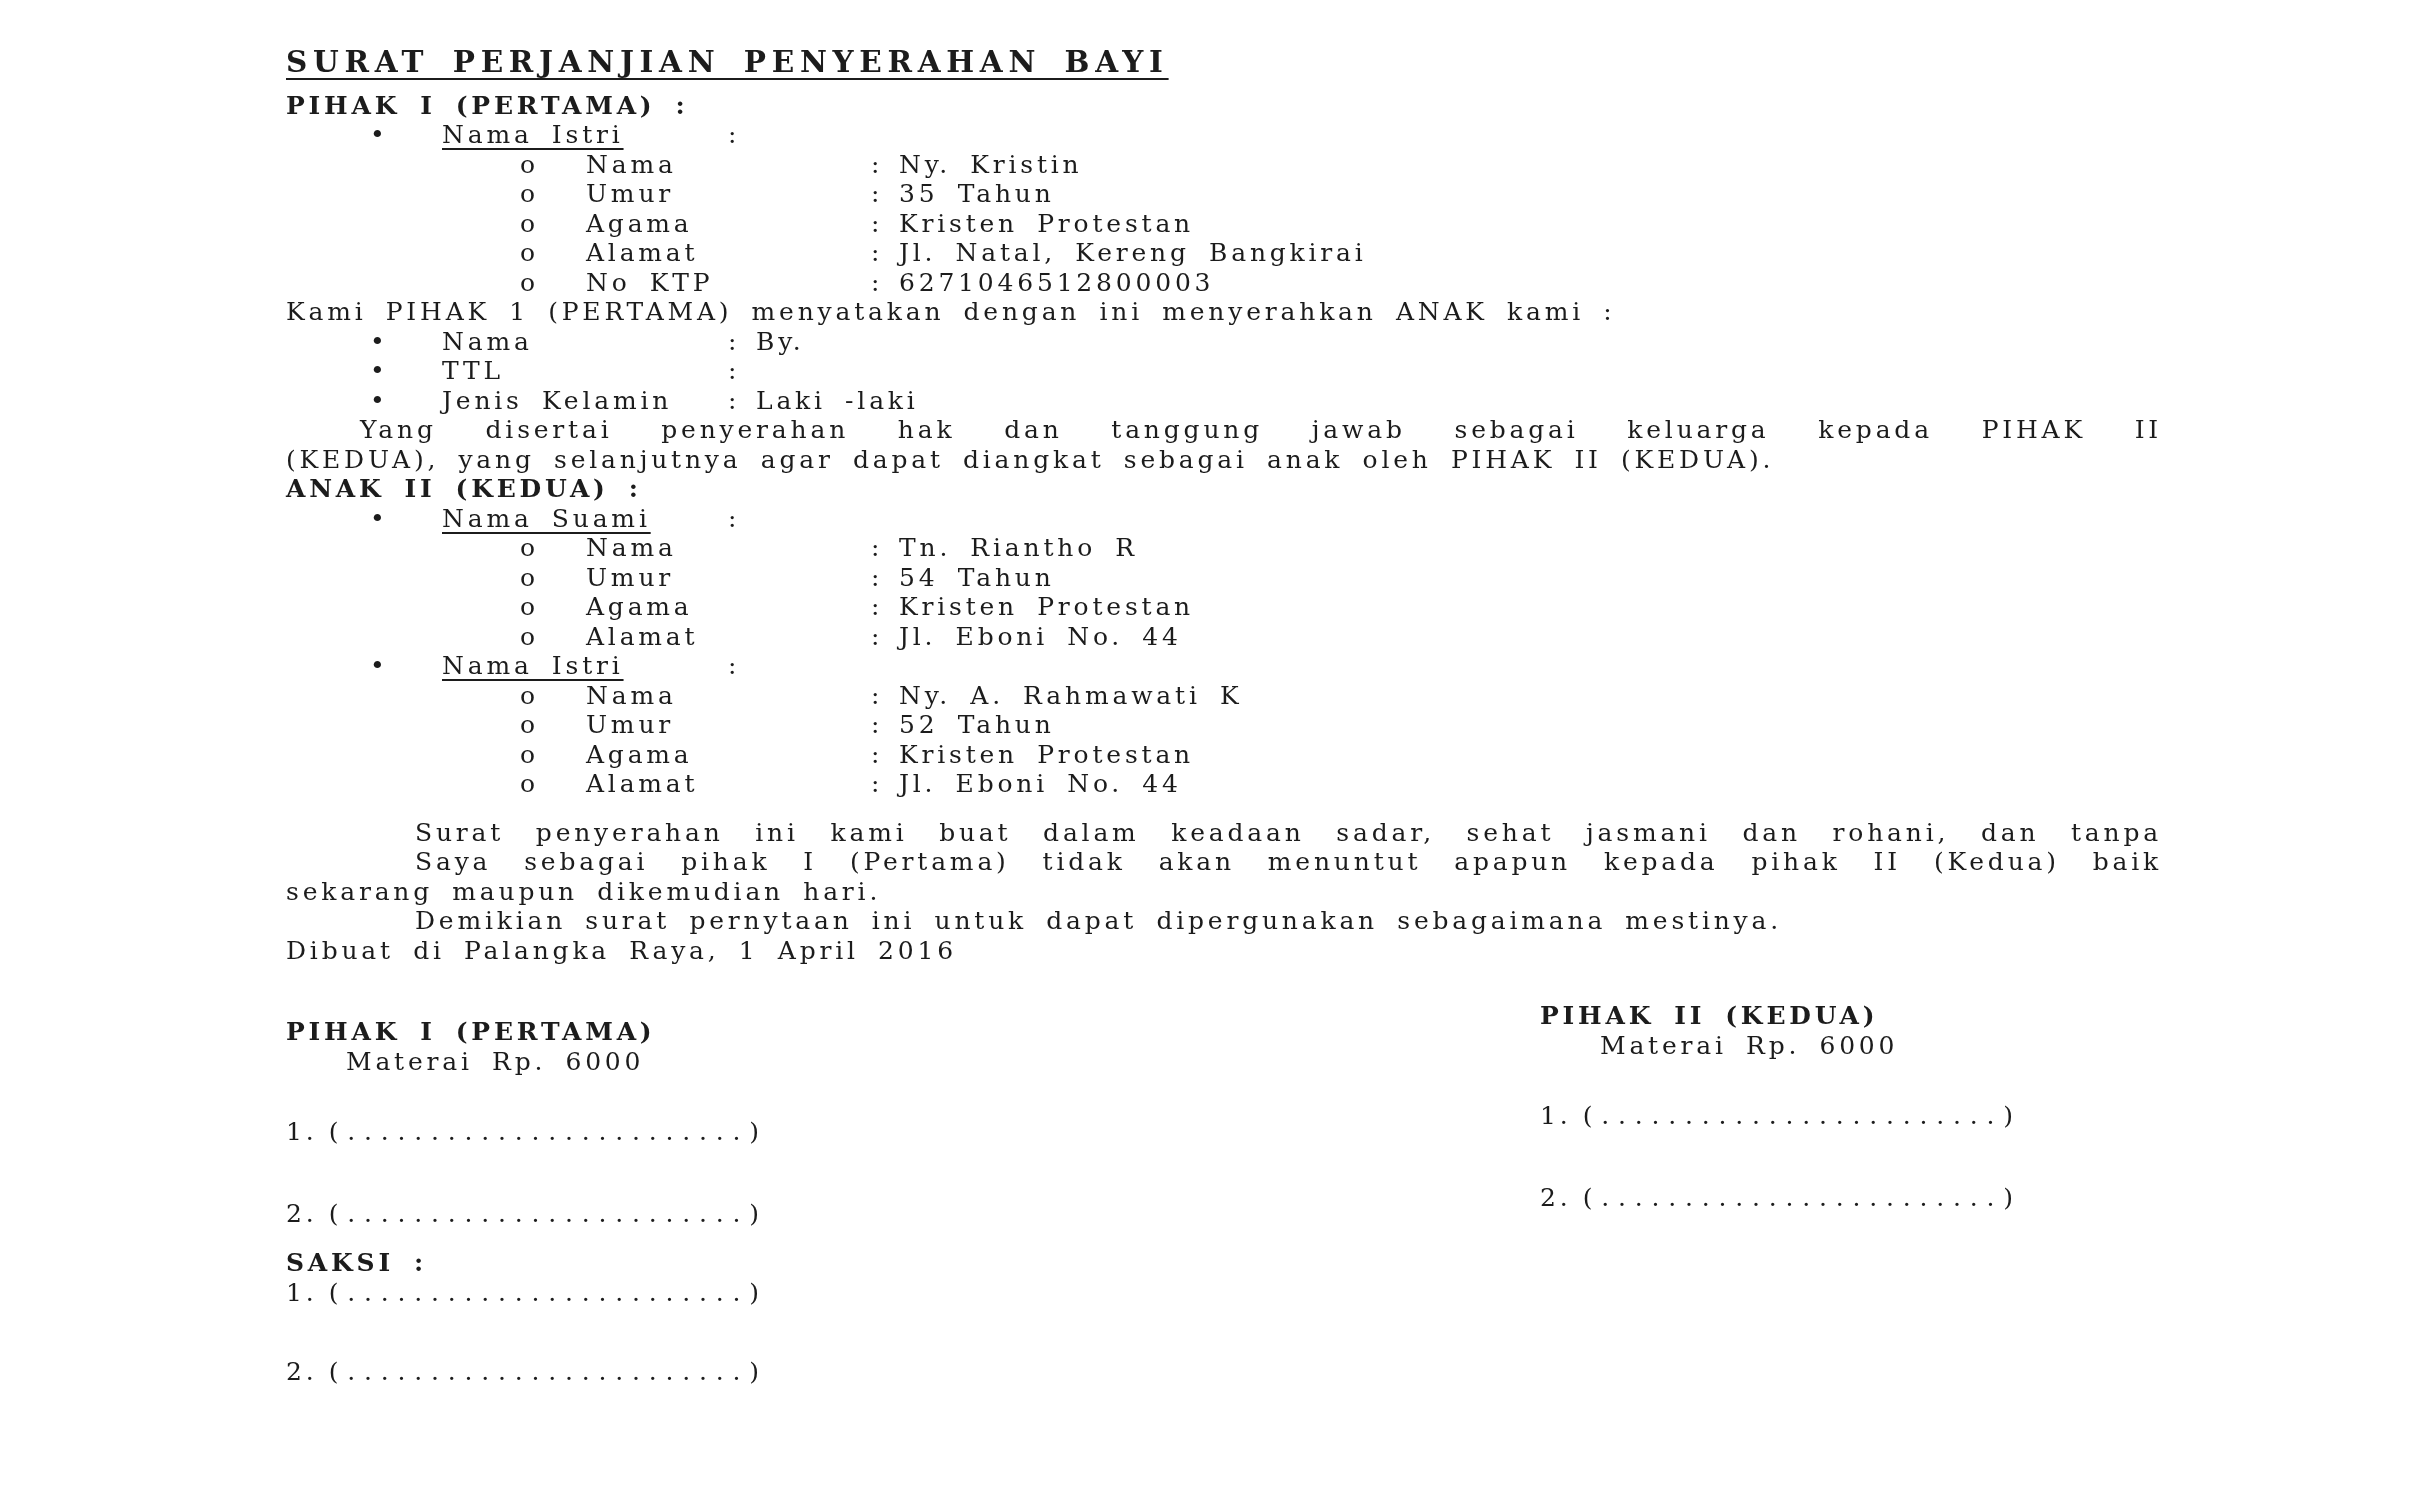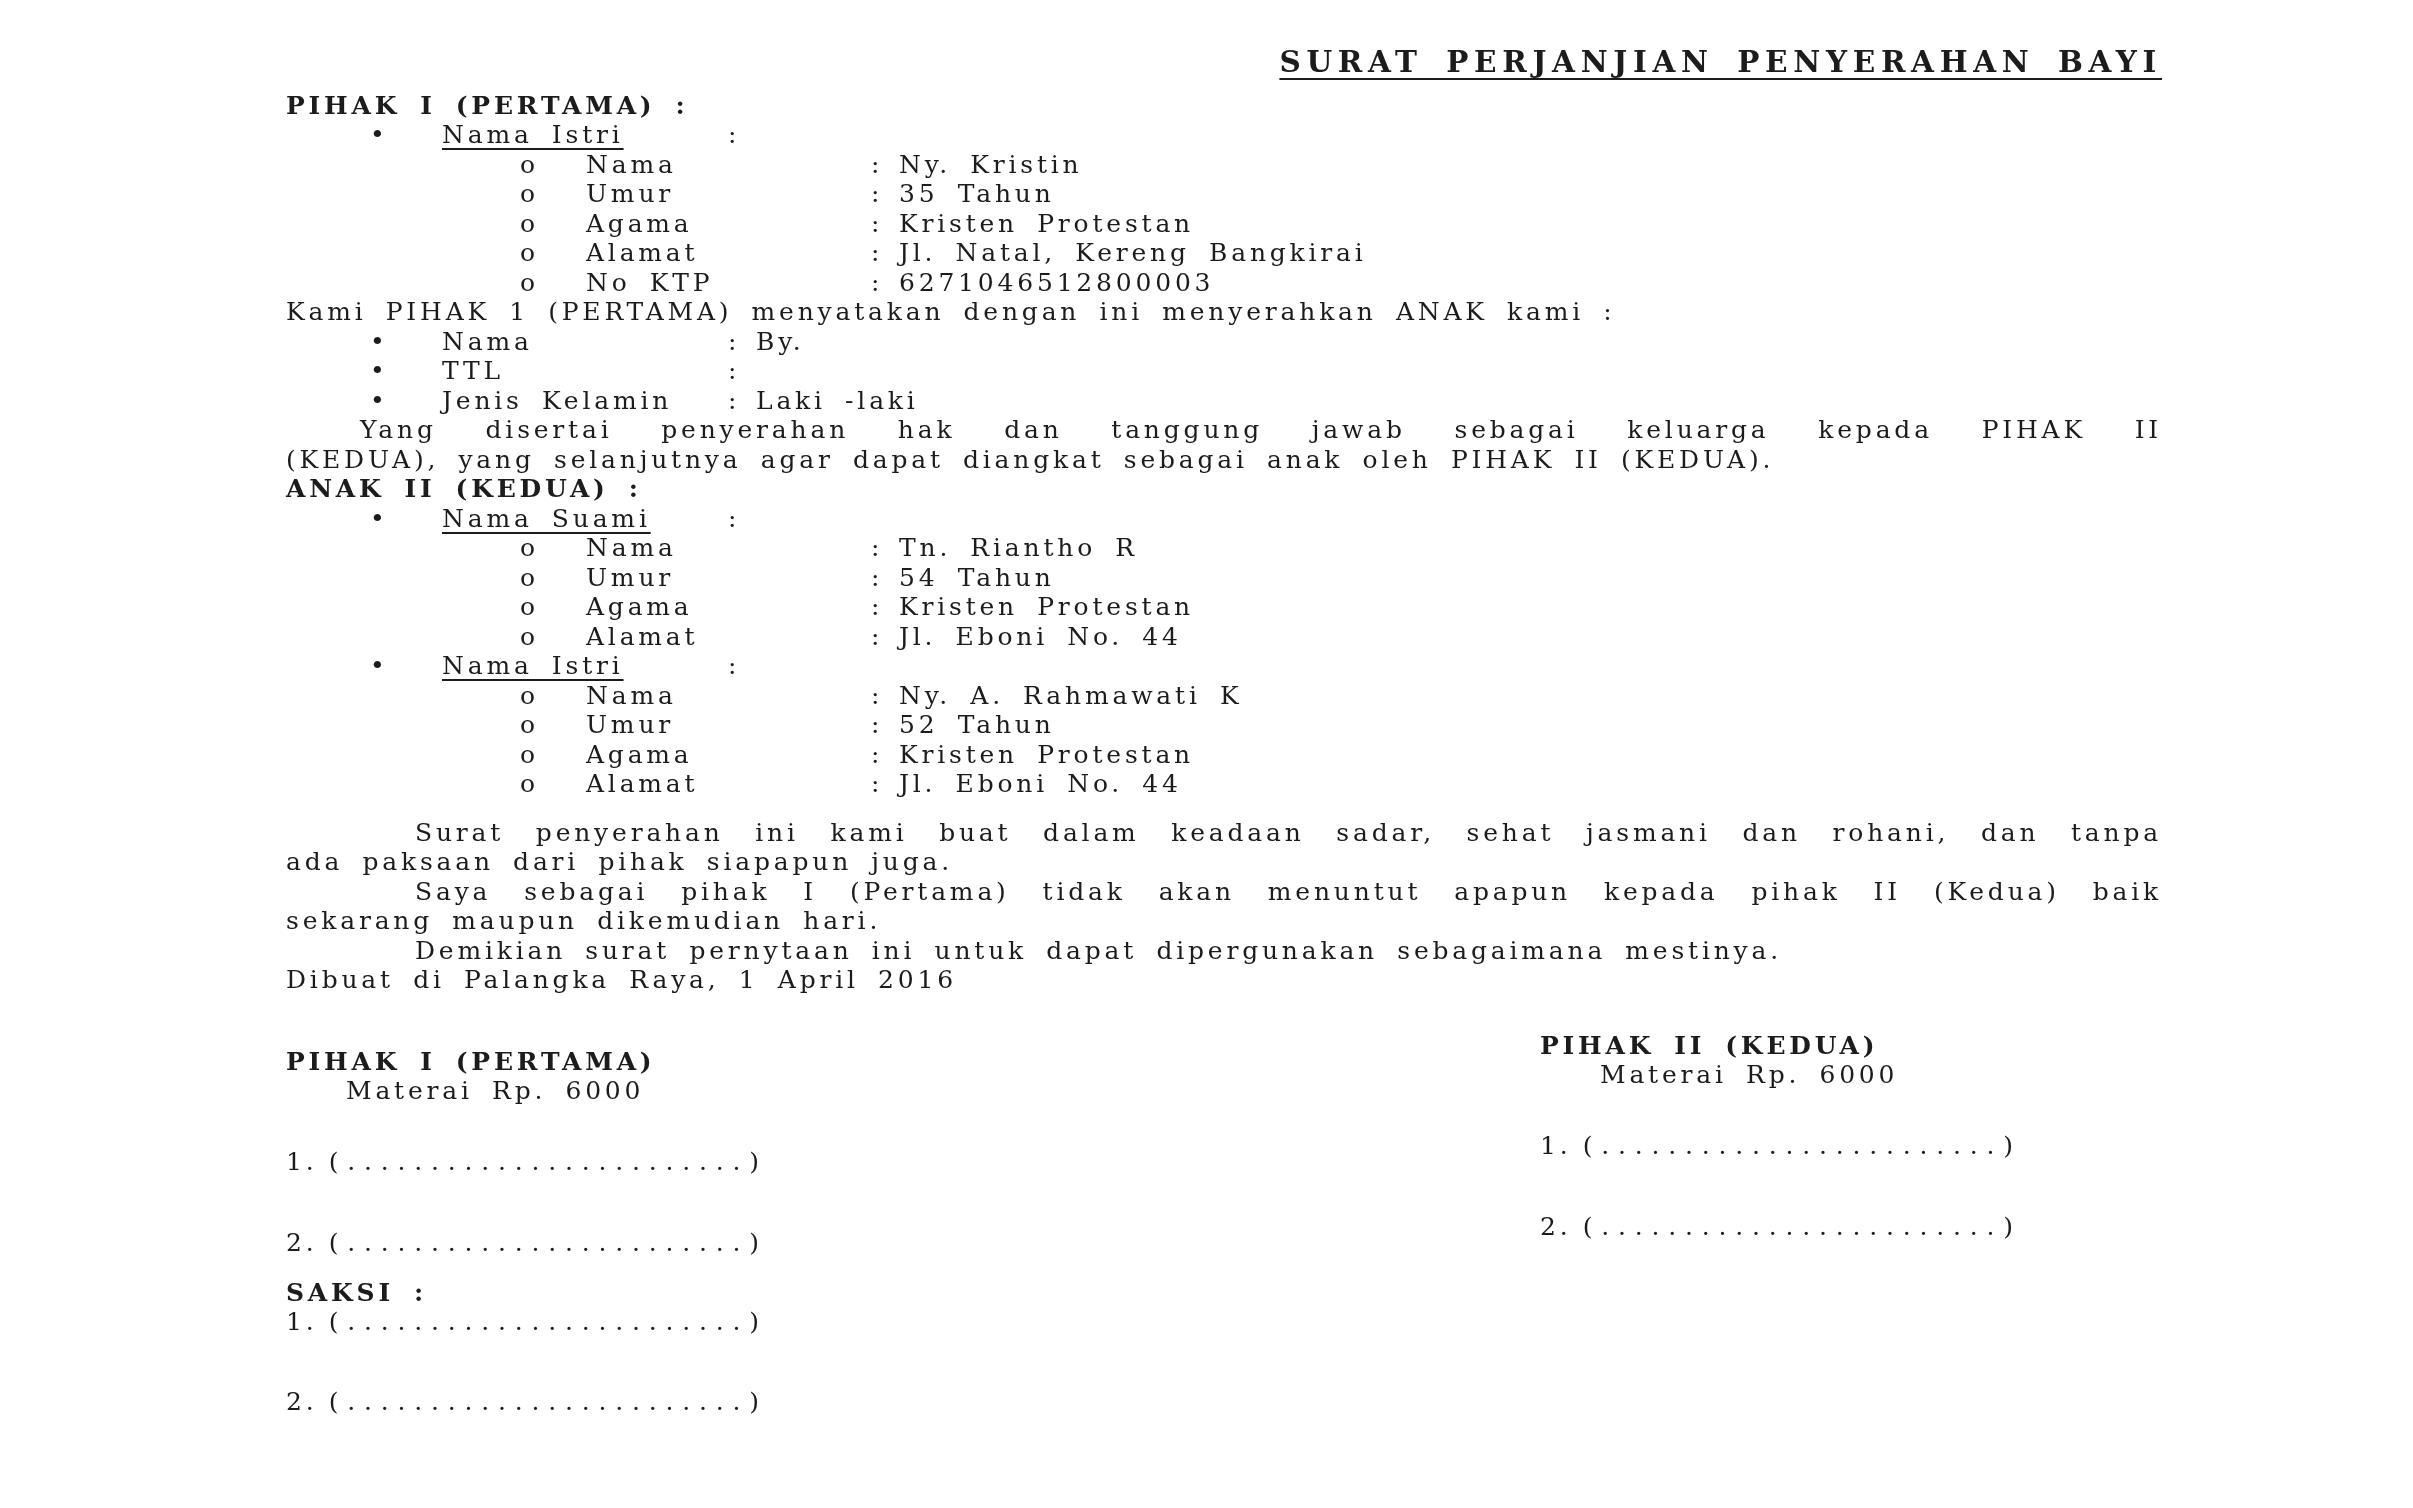--- a/index.html
+++ b/index.html
@@ -12,21 +12,21 @@
   }
   .page {
     box-sizing:border-box;
     width:2413px; height:1508px;
     padding:45px 251px 0 286px;
     overflow:hidden;
     background:#ffffff;
   }
   .title {
     font-size:29.5px; line-height:33px; font-weight:700;
-    letter-spacing:5.7px; text-align:right;
+    letter-spacing:5.7px; text-align:left;
     text-decoration:underline; text-underline-offset:5.7px;
     margin:0;
   }
   .h { font-weight:700; letter-spacing:3.8px; }
   .p1head { margin-top:12.6px; }
 
   .row { display:flex; align-items:baseline; }
   .l1 { padding-left:84px; }
   .b1 { flex:0 0 72px; }
   .lbl { flex:0 0 286px; white-space:nowrap; }
@@ -183,21 +183,20 @@
     <span class="val">Kristen Protestan</span>
   </div>
   <div class="row l2">
     <span class="b2">o</span>
     <span class="lbl2">Alamat</span>
     <span class="colon">:</span>
     <span class="val">Jl. Eboni No. 44</span>
   </div>
 
   <div class="pline ind2 jst gap-top">Surat penyerahan ini kami buat dalam keadaan sadar, sehat jasmani dan rohani, dan tanpa</div>
-  <div class="pline">ada paksaan dari pihak siapapun juga.</div>
   <div class="pline ind2 jst">Saya sebagai pihak I (Pertama) tidak akan menuntut apapun kepada pihak II (Kedua) baik</div>
   <div class="pline">sekarang maupun dikemudian hari.</div>
   <div class="pline ind2">Demikian surat pernytaan ini untuk dapat dipergunakan sebagaimana mestinya.</div>
   <div class="pline">Dibuat di Palangka Raya, 1 April 2016</div>
 
   <div class="sigwrap">
     <div class="sigcol sigleft">
       <div class="h">PIHAK I (PERTAMA)</div>
       <div class="stamp">Materai Rp. 6000</div>
       <div class="sline s1">

